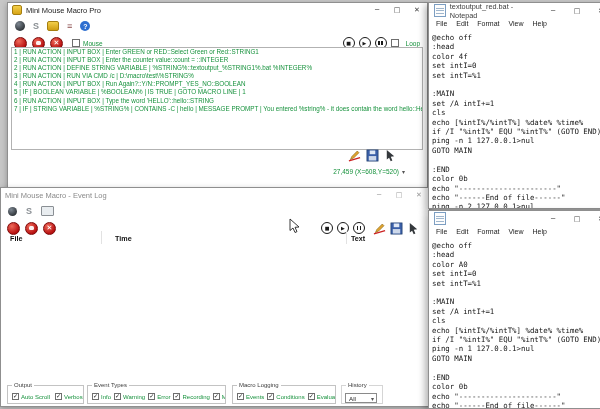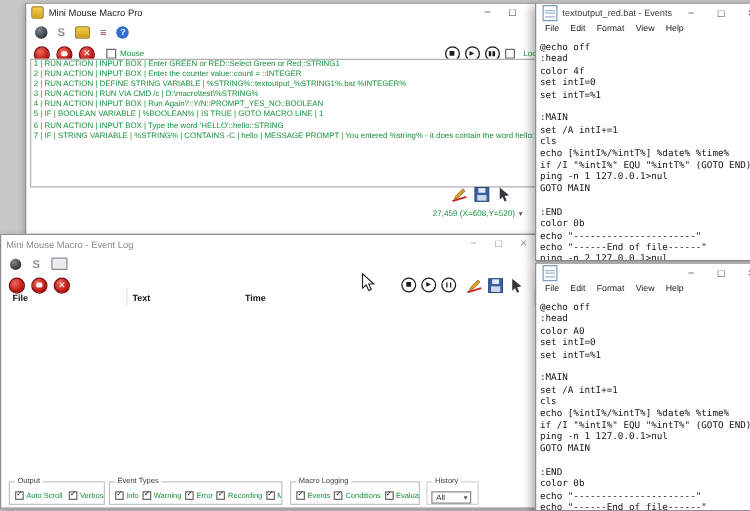--- a/index.html
+++ b/index.html
@@ -68,21 +68,21 @@
   .np-tb-btn{width:24px;display:flex;align-items:center;justify-content:center;font-size:7px;color:#444;
              font-family:"DejaVu Sans",sans-serif;}
   .np-menubar{display:flex;gap:9px;padding:2px 0 2px 7px;font-size:7px;color:#222;height:9px;}
   .np-content{margin:2px 0 0 3px;font-family:"DejaVu Sans Mono",monospace;font-size:7.4px;
               line-height:9.4px;white-space:pre;color:#141414;}
   .cursor{position:absolute;left:289px;top:218px;}
 </style>
 </head>
 <body>
 
-<div class="window" style="left:20px;top:2px;width:421px;height:205px;">
+<div class="window" style="left:7px;top:2px;width:421px;height:205px;">
   <div class="titlebar">
     <span class="app-icon"></span>
     <span>Mini Mouse Macro Pro</span>
     <span class="tb-controls">
       <span class="tb-btn">─</span>
       <span class="tb-btn">□</span>
       <span class="tb-btn">✕</span>
     </span>
   </div>
   <div class="icons-row">
@@ -186,22 +186,22 @@
         <rect x="4" y="1.6" width="6" height="4" fill="#dfe8f5"></rect>
         <rect x="3" y="7.6" width="8" height="4.8" fill="#cdd8ea"></rect>
       </svg>
       <svg width="13" height="13" viewBox="0 0 14 14">
         <path d="M3 1 L11 7.8 L7.3 8.4 L9 12.3 L7.2 13.1 L5.5 9.3 L3 11.4 Z" fill="#34383c"></path>
       </svg>
     </span>
   </div>
   <div class="headers">
     <span class="hcell" style="width:100px;">File</span>
+    <span class="hcell" style="width:245px;padding-left:13px;">Time</span>
     <span class="hcell" style="flex:1;border-right:none;padding-left:4px;">Text</span>
-    <span class="hcell" style="width:245px;padding-left:13px;">Time</span>
   </div>
   <div style="position:absolute;top:56px;left:1px;right:1px;bottom:28px;background:#fff;"></div>
 
   <div class="fieldset" style="left:6px;top:197px;width:77px;">
     <span class="legend">Output</span>
     <div class="fs-items">
 
     <span style="display:flex;align-items:center;">
         <span class="checkbox small">✓</span>
         <span class="cb-label">Auto Scroll</span>
@@ -265,21 +265,21 @@
   </div>
 </div>
 
 <div class="window np" style="left:428px;top:2px;width:186px;height:207px;">
   <div class="np-titlebar">
     <span class="np-icon">
         <i></i>
         <i></i>
         <i></i>
       </span>
-    <span>textoutput_red.bat - Events</span>
+    <span>textoutput_red.bat - Notepad</span>
     <span class="tb-controls">
       <span class="np-tb-btn">─</span>
       <span class="np-tb-btn">□</span>
       <span class="np-tb-btn">✕</span>
     </span>
   </div>
   <div class="np-menubar">
 
   <span>File</span>
       <span>Edit</span>

